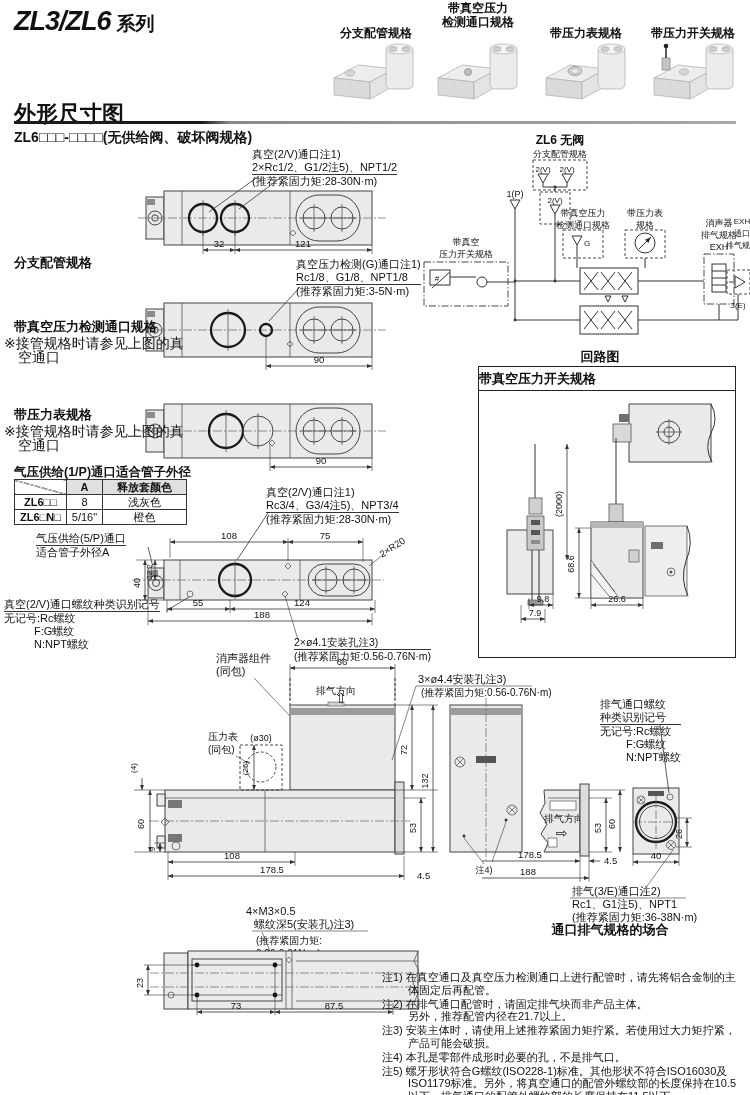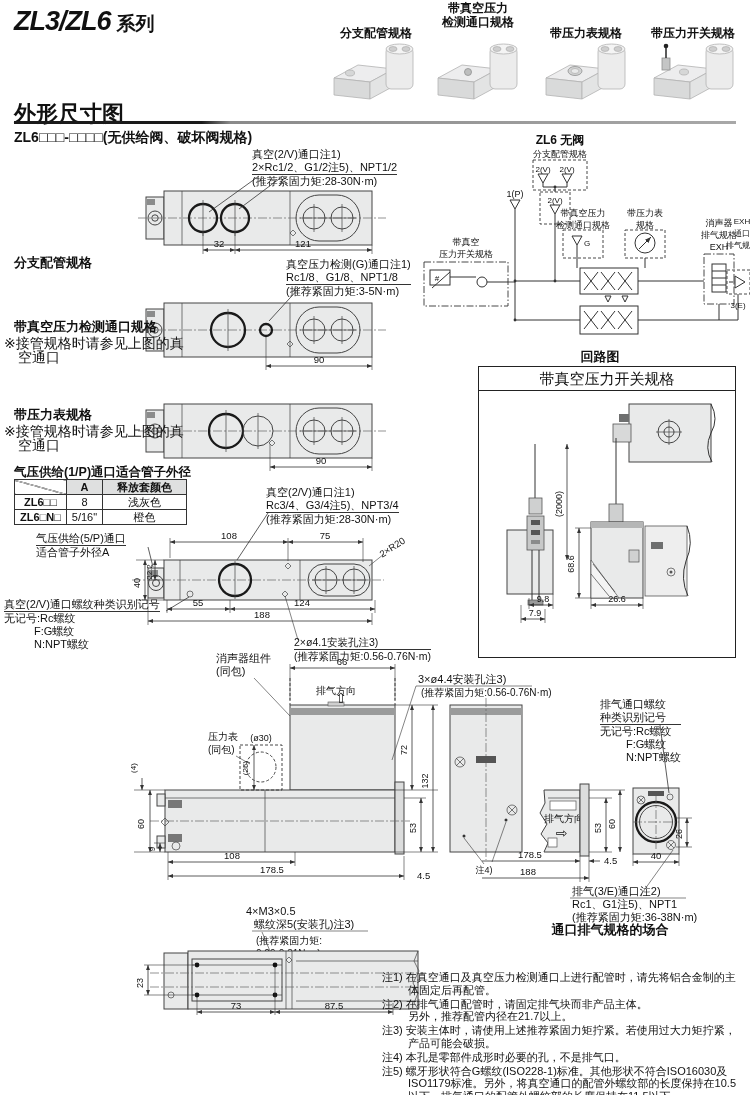--- a/index.html
+++ b/index.html
@@ -27,21 +27,21 @@
   .spec-table th,.spec-table td{border:1px solid #333;text-align:center;height:15px;line-height:14px;padding:0 3px}
   .spec-table th{background:#dfe0e0;font-weight:bold}
   .spec-table td.mdl{font-weight:bold}
   .spec-table th.diag{background-color:#fff;background-image:linear-gradient(to top right,#fff 48.5%,#444 48.5%,#444 51.5%,#fff 51.5%)}
   .col-m{width:52px}.col-a{width:36px}.col-c{width:84px}
   
   .notes{width:364px;font-size:11px;line-height:12.8px}
   .note{padding-left:26px;text-indent:-26px;white-space:pre-line;margin-bottom:1px}
   
   .swbox{border:1.2px solid #222;background:#fff}
-  .swbox-title{height:24px;line-height:24px;text-align:center;font-size:15px;font-weight:normal;border-bottom:1.2px solid #222}
+  .swbox-title{height:24px;line-height:24px;font-size:13px;font-weight:bold;border-bottom:1.2px solid #222}
   
   svg text{font-family:"Liberation Sans","DejaVu Sans",sans-serif;fill:#111}
   .fillg{fill:#e9eaea;stroke:#444;stroke-width:1}
   .fillg2{fill:#dcdddd;stroke:#444;stroke-width:1}
   .ln{stroke:#333;stroke-width:1;fill:none}
   .ln7{stroke:#444;stroke-width:0.7;fill:none}
   .boldc{fill:none;stroke:#1a1a1a;stroke-width:2.3}
   .thinc{fill:none;stroke:#444;stroke-width:1}
   .cl{stroke:#666;stroke-width:0.7;fill:none;stroke-dasharray:9 2 2 2}
   .dsh{stroke:#333;stroke-width:0.9;fill:none;stroke-dasharray:3 2}
@@ -168,21 +168,21 @@
       <line x1="97" y1="50" x2="97" y2="71" class="ext"></line>
       <line x1="234" y1="62" x2="234" y2="71" class="ext"></line>
       <line x1="65" y1="67" x2="97" y2="67" class="dim" marker-start="url(#ar)" marker-end="url(#ar)"></line>
       <line x1="97" y1="67" x2="234" y2="67" class="dim" marker-start="url(#ar)" marker-end="url(#ar)"></line>
       <text x="81" y="64" class="dt">32</text>
       <text x="165" y="64" class="dt">121</text>
     </g>
   </svg>
   <div class="abs lbl13" style="left:14px;top:254px">分支配管规格</div>
 
-  <div class="abs t11" style="left:286px;top:258px">
+  <div class="abs t11" style="left:296px;top:258px">
     <div>真空压力检测(G)通口注1)</div>
     <div class="ul">Rc1/8、G1/8、NPT1/8</div>
     <div>(推荐紧固力矩:3-5N·m)</div>
   </div>
   <svg class="abs" style="left:138px;top:295px" width="250" height="82" viewBox="0 0 250 82">
     <g>
       <rect x="8" y="14" width="18" height="42" class="fillg"></rect>
       <rect x="9" y="16" width="8" height="6" fill="#8b8c8c" stroke="none"></rect>
       <circle cx="17" cy="35" r="7" class="thinc"></circle>
         <circle cx="17" cy="35" r="3.2" class="thinc"></circle>

